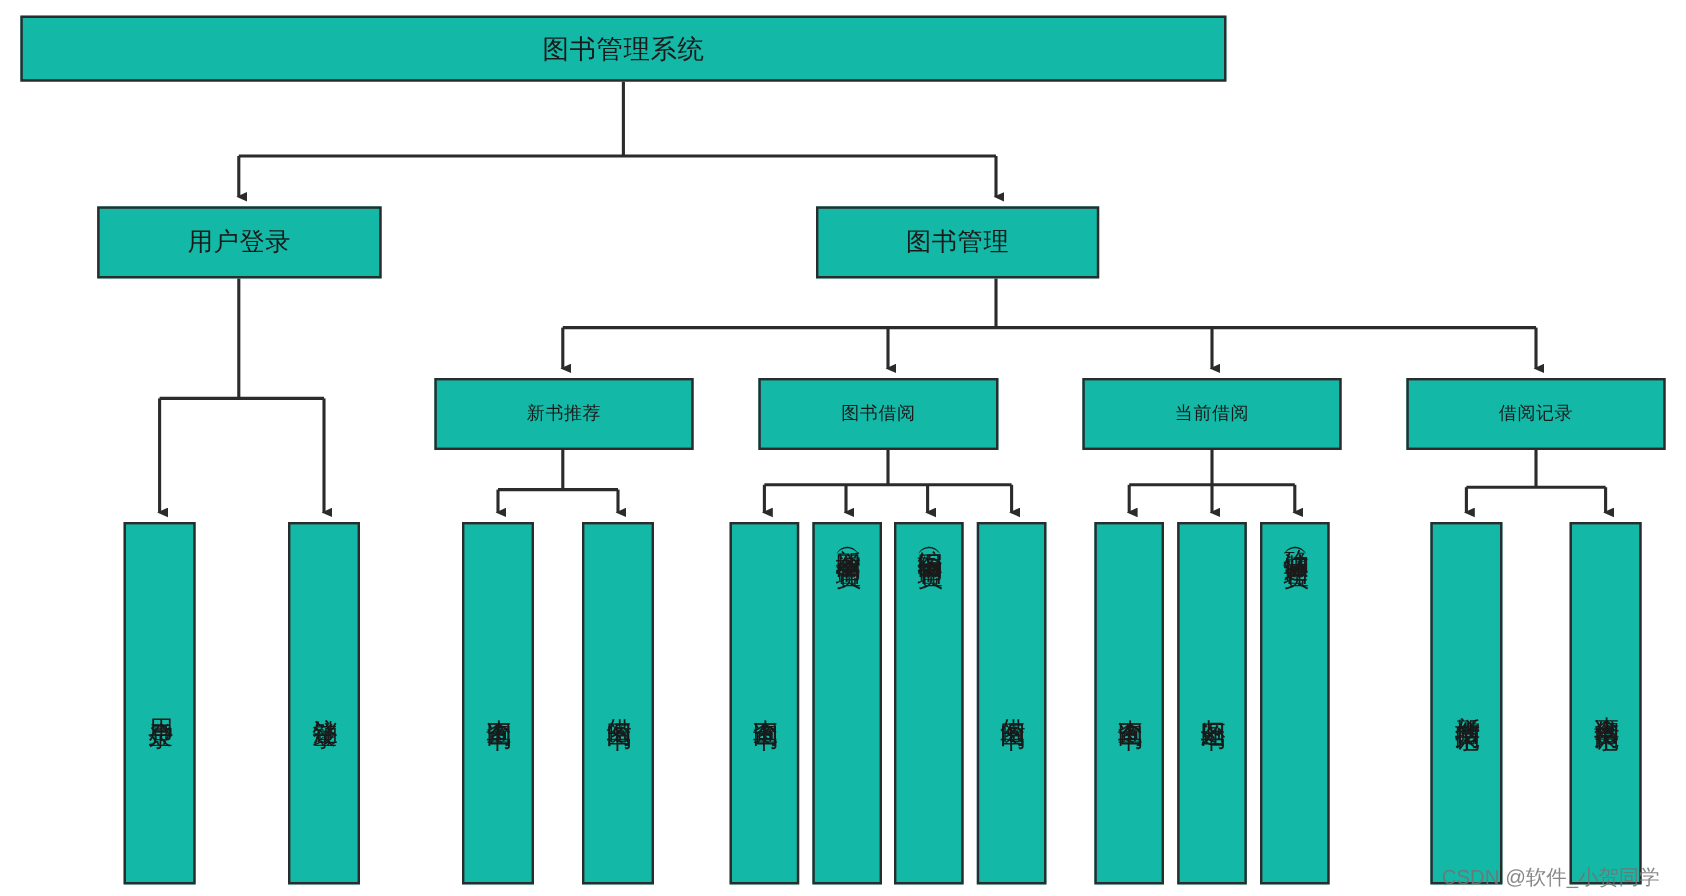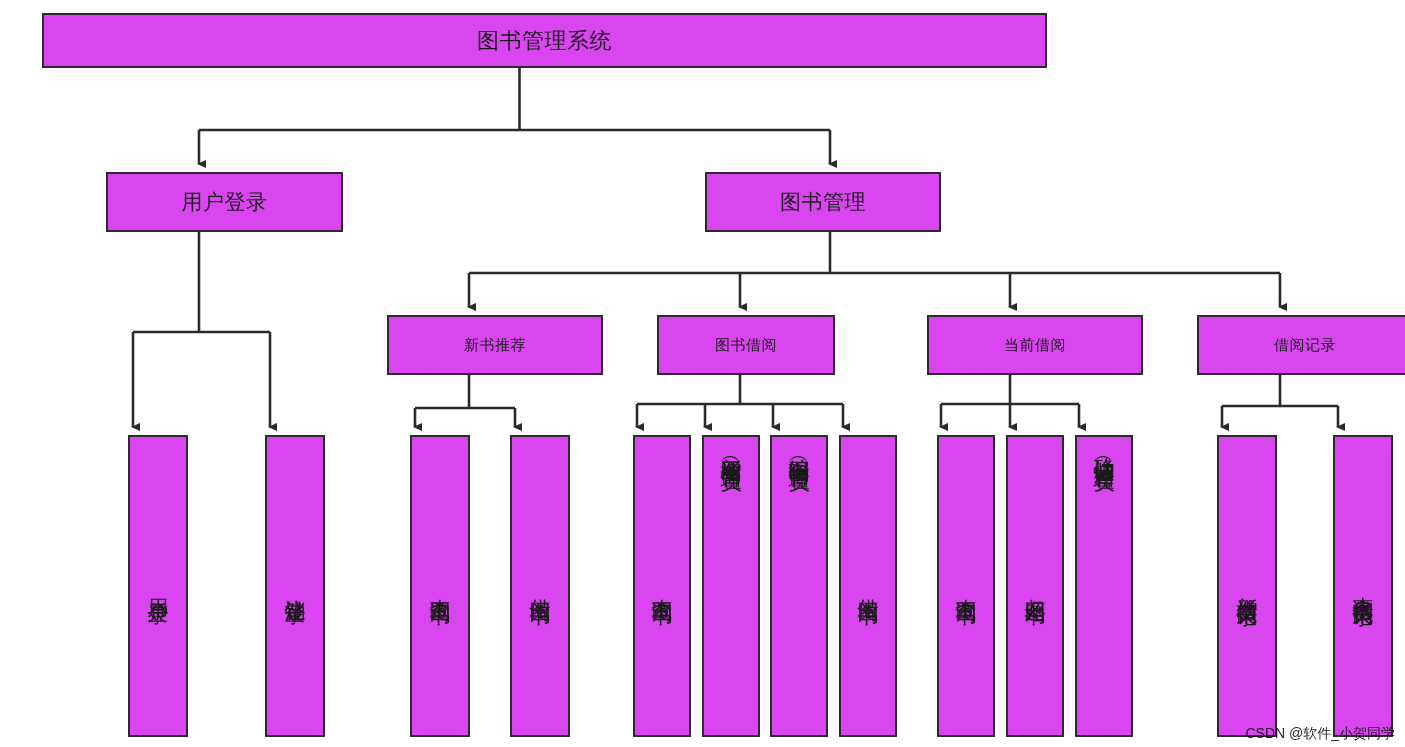--- a/index.html
+++ b/index.html
@@ -23,26 +23,25 @@
     position: absolute;
     left: 0;
     top: 0;
     width: 1405px;
     height: 747px;
   }
   .node-box {
     position: absolute;
     box-sizing: border-box;
     border: 2px solid #2b2b2b;
-    background: #d946ef;
+    background: #14b8a6;
     display: flex;
     align-items: center;
     justify-content: center;
     color: #1a1a1a;
-    margin-left: 25px;
   }
   .node-box .label {
     display: block;
     text-align: center;
     line-height: 1.18;
     letter-spacing: 0.5px;
   }
   .node-root .label { font-size: 22px; }
   .node-l2 .label   { font-size: 21px; }
   .node-l3 .label   { font-size: 15px; }
@@ -55,24 +54,24 @@
     text-orientation: upright;
     font-size: 21px;
     line-height: 1.05;
     letter-spacing: 2px;
     white-space: nowrap;
   }
   .node-leaf.tall-text { align-items: flex-start; }
   .node-leaf.mid-text  { align-items: center; padding-top: 0; }
   .watermark {
     position: absolute;
-    right: 10px;
+    right: 22px;
     bottom: 4px;
-    font-size: 14px;
-    color: #000000;
+    font-size: 17px;
+    color: #737373;
     opacity: 0.85;
     white-space: nowrap;
     pointer-events: none;
   }
 </style>
 </head>
 <body>
 
 <div id="diagram-root">
 
@@ -133,21 +132,21 @@
   <div class="node-box node-l2" style="left:81px; top:172px; width:237px; height:60px;">
     <span class="label">用户登录</span>
   </div>
   <div class="node-box node-l2" style="left:680px; top:172px; width:236px; height:60px;">
     <span class="label">图书管理</span>
   </div>
 
   <div class="node-box node-l3" style="left:362px; top:315px; width:216px; height:60px;">
     <span class="label">新书推荐</span>
   </div>
-  <div class="node-box node-l3" style="left:632px; top:315px; width:178px; height:60px;">
+  <div class="node-box node-l3" style="left:632px; top:315px; width:200px; height:60px;">
     <span class="label">图书借阅</span>
   </div>
   <div class="node-box node-l3" style="left:1172px; top:315px; width:216px; height:60px;">
     <span class="label">借阅记录</span>
   </div>
   <div class="node-box node-l3" style="left:902px; top:315px; width:216px; height:60px;">
     <span class="label">当前借阅</span>
   </div>
 
   <div class="node-box node-leaf mid-text" style="left:103px; top:435px; width:60px; height:302px;">

